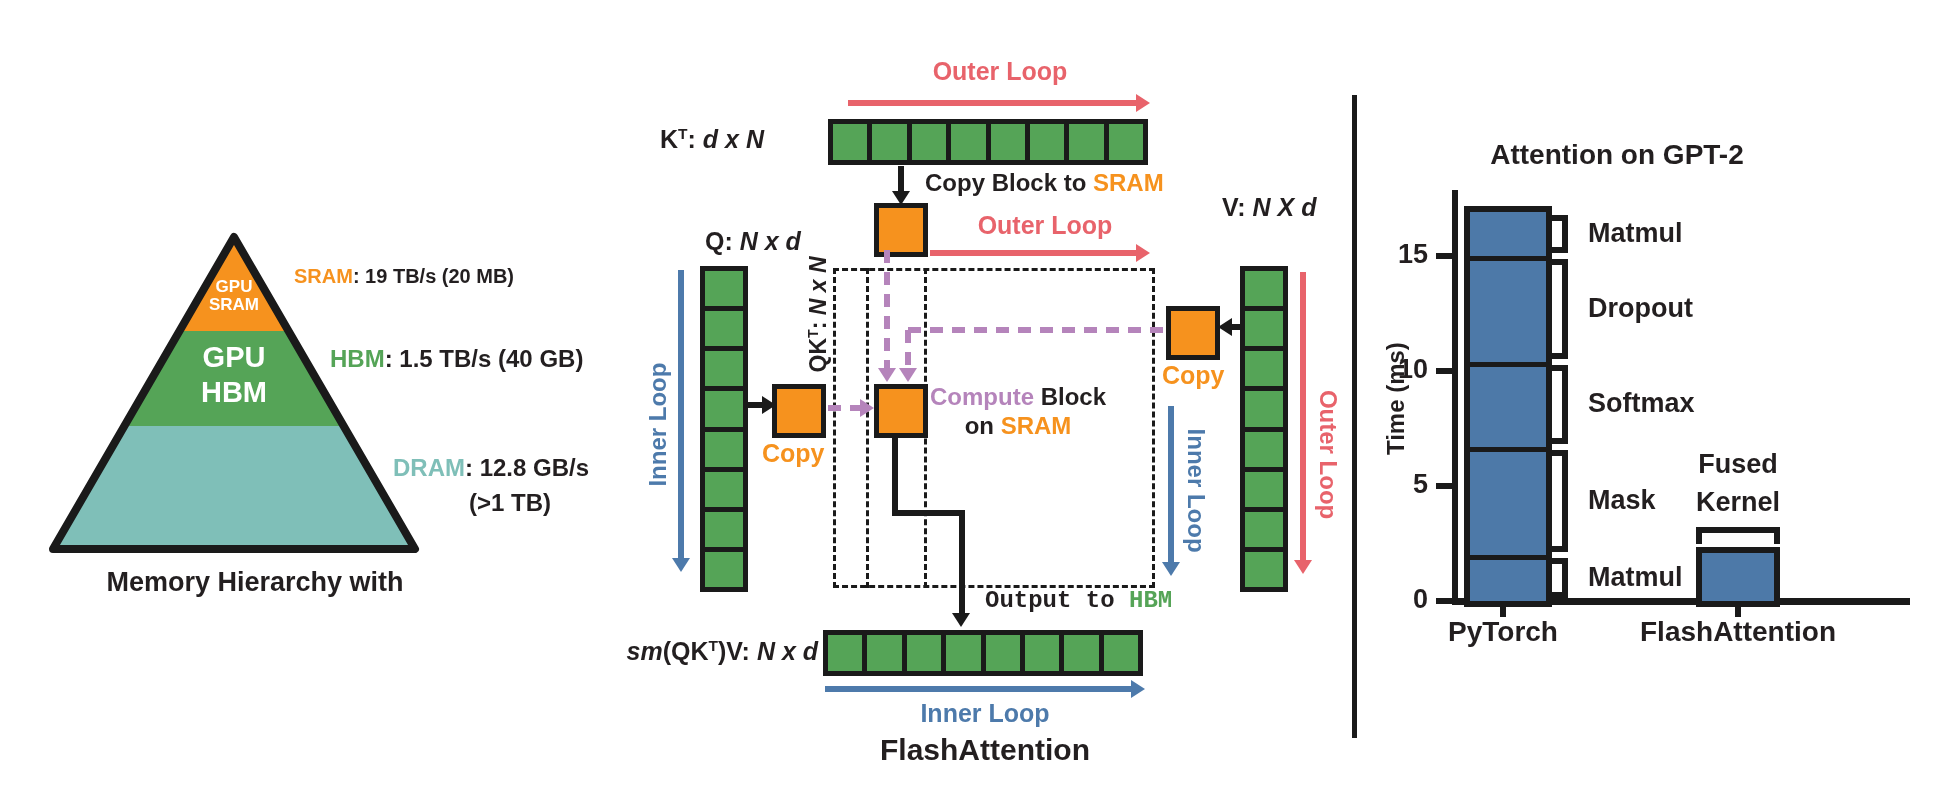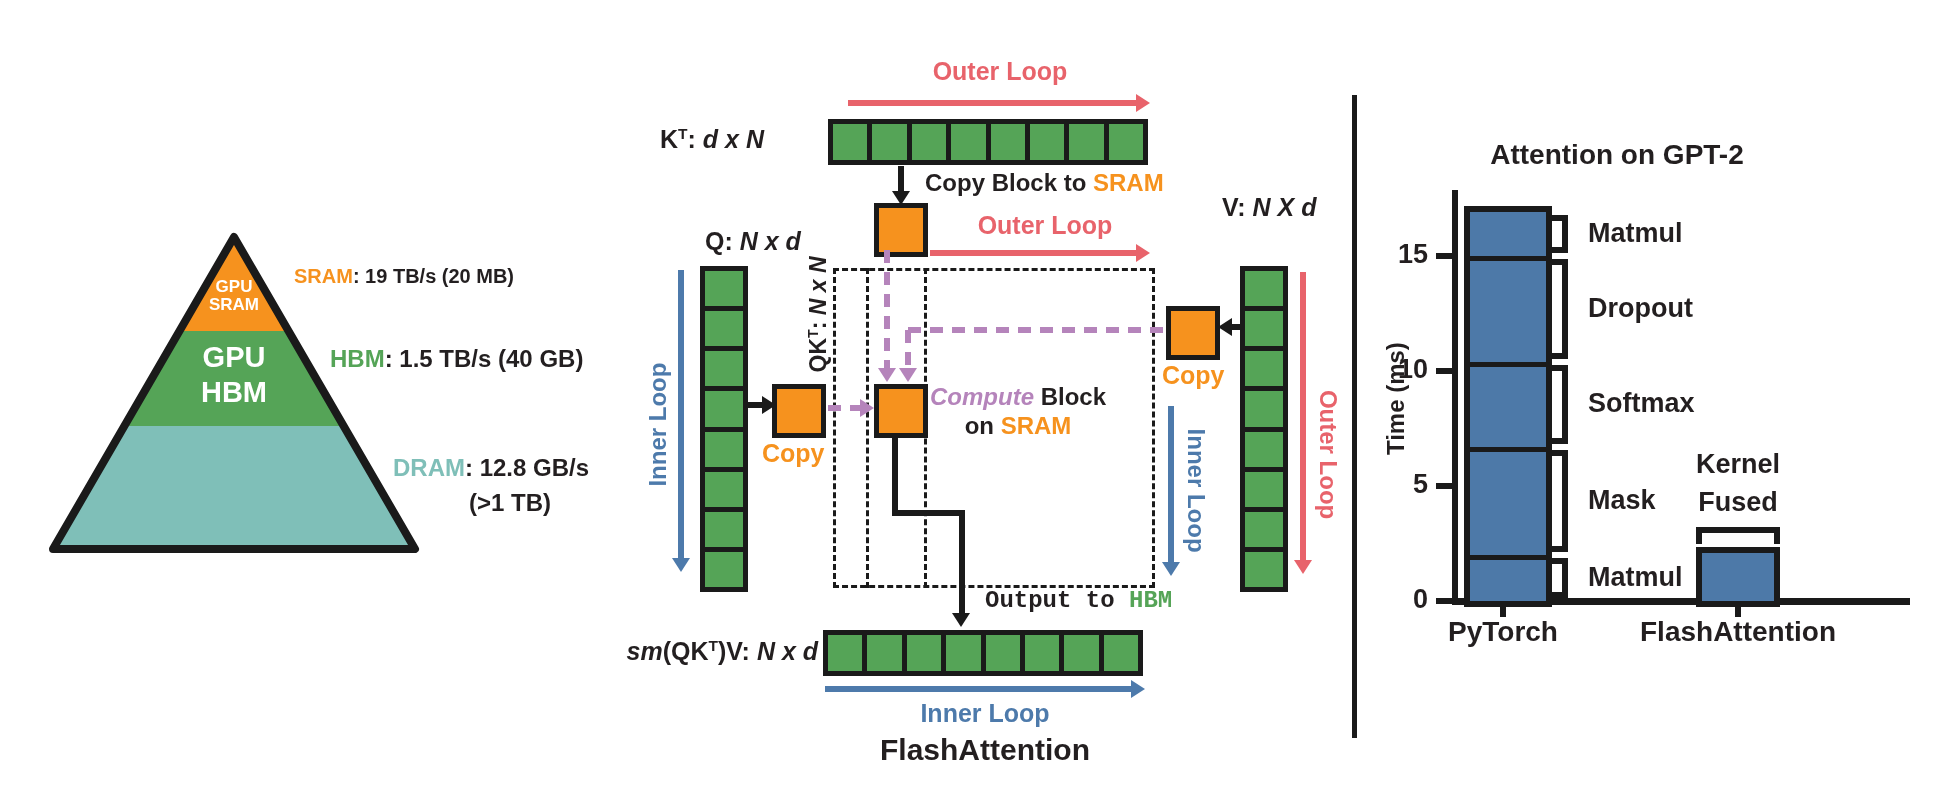--- a/index.html
+++ b/index.html
@@ -68,20 +68,21 @@
     </div>
     <div class="t" style="left:330px;top:346px;font-size:24px;">
       <span style="color:var(--green);">HBM</span><span>: 1.5 TB/s (40 GB)</span>
     </div>
     <div class="t" style="left:393px;top:455px;font-size:24px;">
       <span style="color:var(--teal);">DRAM</span><span>: 12.8 GB/s</span>
     </div>
     <div class="t ctr" style="left:430px;top:490px;width:160px;font-size:24px;">(&gt;1 TB)</div>
 
     <div class="t ctr" style="left:55px;top:566px;width:400px;font-size:27px;line-height:1.25;">
+      <div>Memory Hierarchy with</div>
     </div>
   </section>
 
   <section>
 
     <div class="t ctr" style="left:860px;top:58px;width:280px;font-size:25px;color:var(--red);">Outer Loop</div>
     <div class="hline red" style="left:848px;top:100px;width:288px;height:6px;"></div>
     <div class="ah ah-r redh" style="left:1136px;top:94px;"></div>
 
     <div class="t" style="left:660px;top:126px;width:162px;font-size:25px;text-align:left;">
@@ -138,21 +139,21 @@
     <div class="hline" style="left:748px;top:402px;width:18px;height:6px;"></div>
     <div class="ah ah-r" style="left:762px;top:396px;"></div>
     <div class="osq" style="left:772px;top:384px;"></div>
     <div class="t" style="left:762px;top:440px;font-size:25px;color:var(--orange);">Copy</div>
 
     <div class="pdash-h" style="left:828px;top:405px;width:34px;"></div>
     <div class="ah ah-r purpleh" style="left:860px;top:399px;"></div>
 
     <div class="osq" style="left:874px;top:384px;"></div>
     <div class="t ctr" style="left:928px;top:384px;width:180px;font-size:24px;">
-      <div><span style="color:var(--purple);font-style:italic;">Compute</span><span> Block</span></div>
+      <div><span style="color:var(--purple);">Compute</span><span> Block</span></div>
       <div style="margin-top:4px;"><span>on </span><span style="color:var(--orange);">SRAM</span></div>
     </div>
 
     <div class="pdash-v" style="left:884px;top:250px;height:118px;"></div>
     <div class="ah ah-d purpleh" style="left:878px;top:368px;"></div>
 
     <div class="pdash-h" style="left:908px;top:327px;width:258px;"></div>
     <div class="pdash-v" style="left:905px;top:330px;height:38px;"></div>
     <div class="ah ah-d purpleh" style="left:899px;top:368px;"></div>
 
@@ -246,20 +247,20 @@
         <div class="bracket-r" style="position: absolute; left: 1552px; top: 215.3px; height: 37.7px;"></div>
         <div style="position: absolute; left: 1588px; top: 218.15px; font: bold 27px &quot;Liberation Sans&quot;, sans-serif; color: var(--ink); white-space: nowrap;">Matmul</div>
         <div style="position: absolute; left: 1500px; top: 605px; width: 6px; height: 12px; background: rgb(26, 26, 26);"></div>
         <div style="position: absolute; left: 1343px; top: 616px; width: 320px; text-align: center; font: bold 28px &quot;Liberation Sans&quot;, sans-serif; color: var(--ink);">PyTorch</div>
         <div style="position: absolute; left: 1696px; top: 546.7px; width: 84px; height: 60.3px; background: rgb(26, 26, 26); border: 6px solid rgb(26, 26, 26); box-sizing: border-box;">
           <div class="seg" style="bottom: 0px; height: 48.3px;"></div>
         </div>
         <div style="position: absolute; left: 1735px; top: 605px; width: 6px; height: 12px; background: rgb(26, 26, 26);"></div>
         <div style="position: absolute; left: 1578px; top: 616px; width: 320px; text-align: center; font: bold 28px &quot;Liberation Sans&quot;, sans-serif; color: var(--ink);">FlashAttention</div>
         <div style="position: absolute; left: 1648px; top: 446px; width: 180px; text-align: center; font: bold 27px / 1.4 &quot;Liberation Sans&quot;, sans-serif; color: var(--ink);">
+          <div>Fused</div>
           <div>Kernel</div>
-          <div>Fused</div>
         </div>
         <div class="bracket-top" style="position: absolute; left: 1696px; top: 527px; width: 84px;"></div>
       </div>
   </section>
 
 </div>
 
 </body></html>

